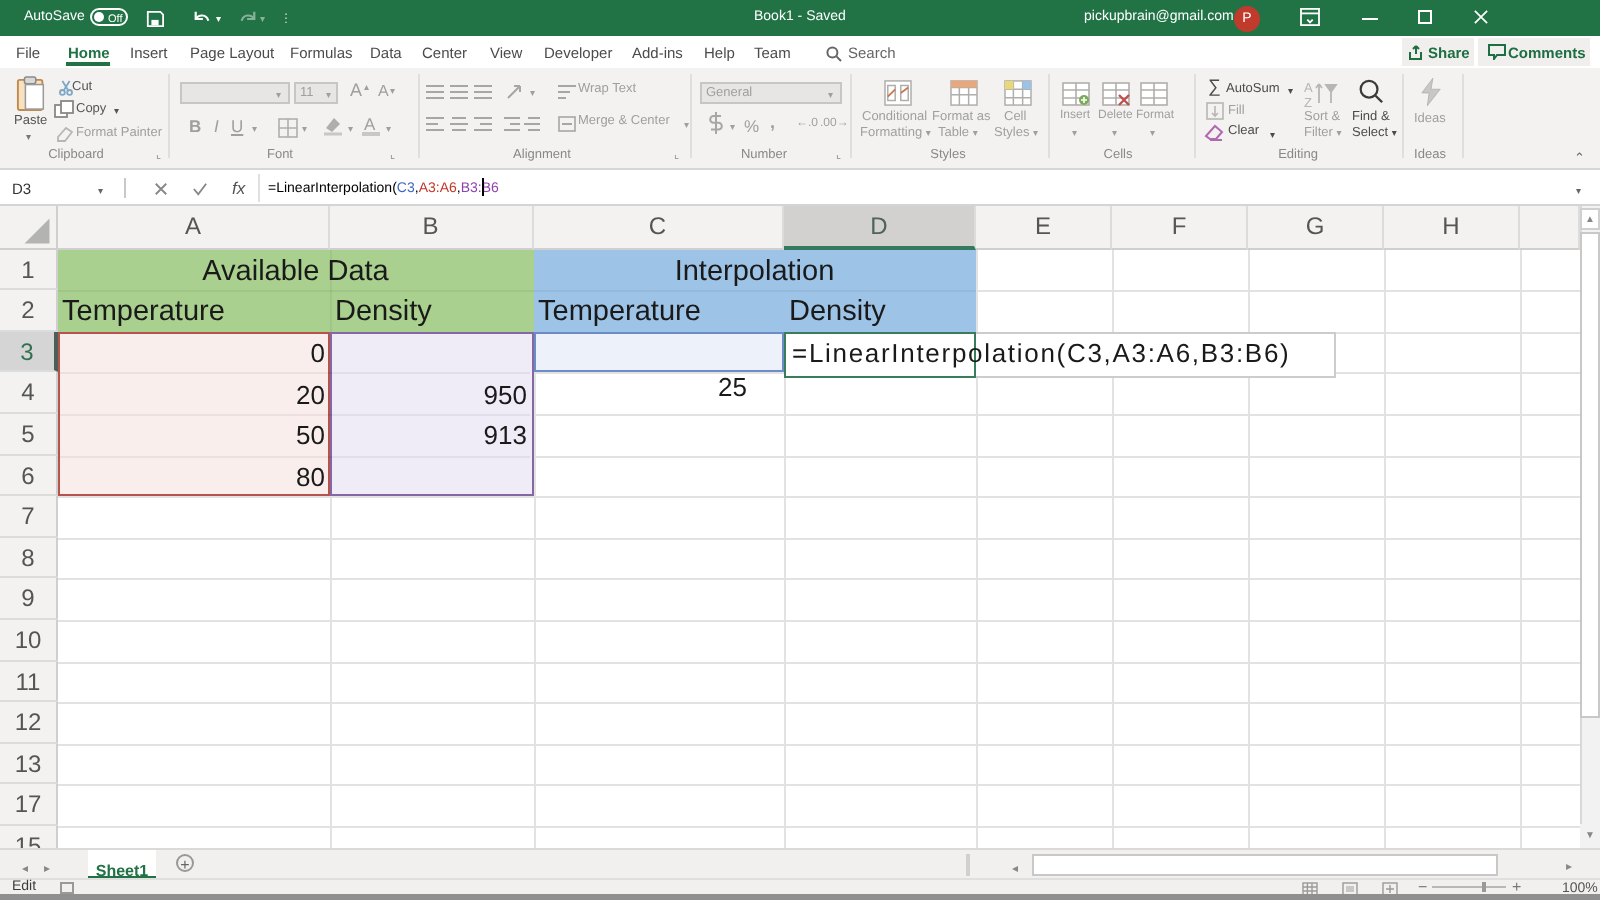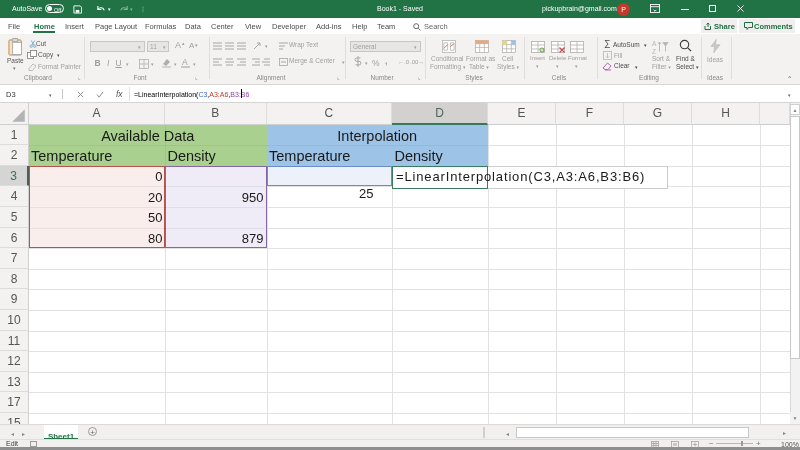--- a/index.html
+++ b/index.html
@@ -400,21 +400,21 @@
   <div class="celllab" style="left:31px; top:45px;">Temperature</div>
   <div class="celllab" style="left:167.5px; top:45px;">Density</div>
   <div class="celllab" style="left:269px; top:45px;">Temperature</div>
   <div class="celllab" style="left:394.5px; top:45px;">Density</div>
 
   <div class="cellnum" style="left:29px; top:66px; width:133.5px;">0</div>
   <div class="cellnum" style="left:29px; top:86.6px; width:133.5px;">20</div>
   <div class="cellnum" style="left:29px; top:107.2px; width:133.5px;">50</div>
   <div class="cellnum" style="left:29px; top:127.8px; width:133.5px;">80</div>
   <div class="cellnum" style="left:165px; top:86.6px; width:98.5px;">950</div>
-  <div class="cellnum" style="left:165px; top:127.8px; width:98.5px;">879</div>
+  <div class="cellnum" style="left:165px; top:107.2px; width:98.5px;">913</div>
   <div class="cellnum" style="left:266.5px; top:66px; width:107px;margin-top:17px;">25</div>
   <div class="cellnum" style="left:396px; top:66px; text-align:left; white-space:nowrap; letter-spacing:0.85px;">=LinearInterpolation(C3,A3:A6,B3:B6)</div>
 
   <div class="abs" style="left:789.5px; top:0; width:10.5px; height:321px; background:#f2f2f2; border-left:1px solid #d8d8d8;"></div>
   <div class="abs" style="left:790px; top:1px; width:10px; height:11px; background:#fff; border:1px solid #d0d0d0; color:#888; font-size:5px; text-align:center; line-height:10px;">▲</div>
   <div class="abs" style="left:790px; top:13px; width:10px; height:243px; background:#fff; border:1px solid #c8c8c8;"></div>
   <div class="abs" style="left:790px; top:309px; width:10px; height:12px; background:#f2f2f2; color:#888; font-size:5px; text-align:center; line-height:12px;">▼</div>
 </div>
 
 <div class="abs" id="tabbar">

